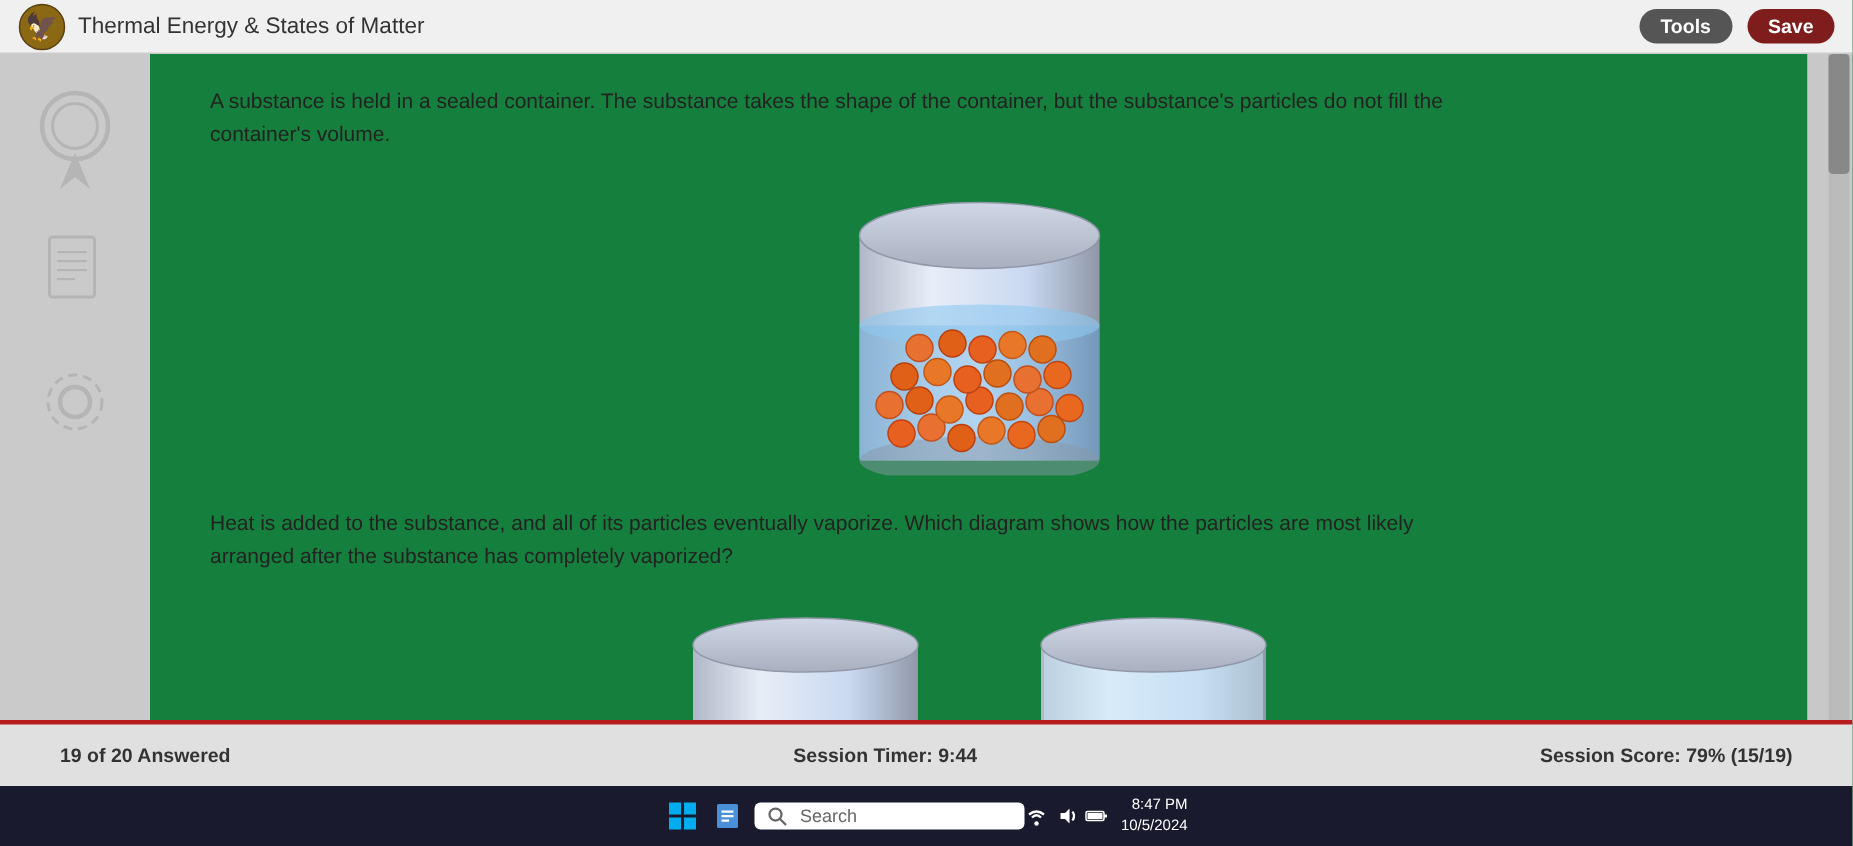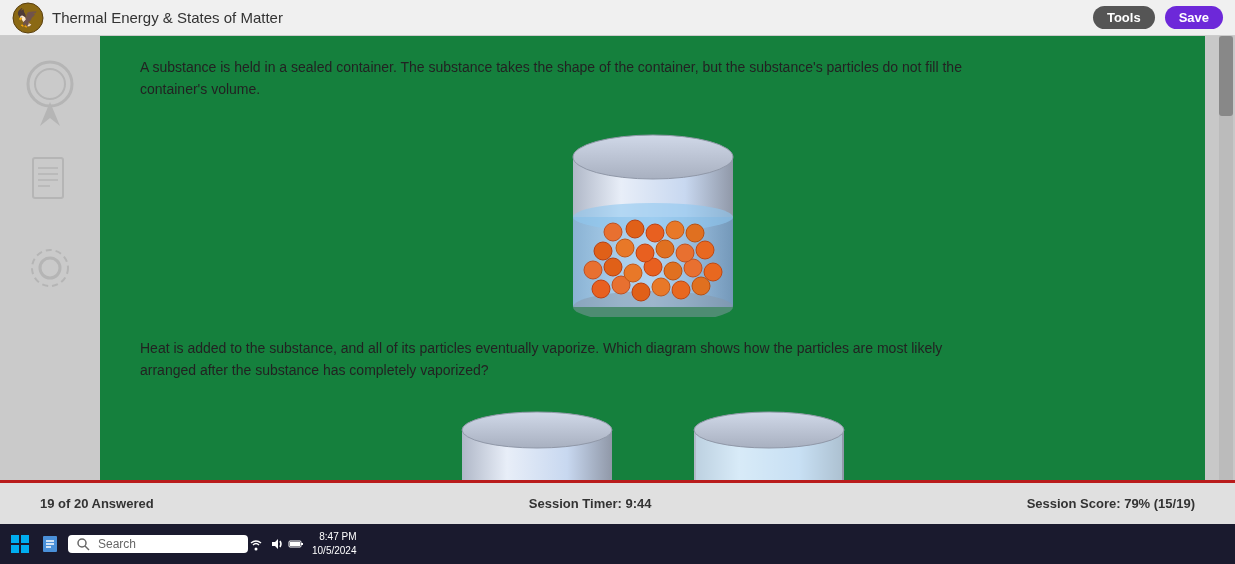--- a/index.html
+++ b/index.html
@@ -58,21 +58,21 @@
       font-weight: bold;
       cursor: pointer;
     }
 
     .btn-tools {
       background: #555;
       color: white;
     }
 
     .btn-save {
-      background: #6d28d9;
+      background: #7f1d1d;
       color: white;
     }
 
     
     .main-content {
       display: flex;
       flex: 1;
       overflow: hidden;
     }
 
@@ -169,21 +169,21 @@
       color: #333;
       font-weight: bold;
     }
 
     
     .taskbar {
       height: 40px;
       background: #1a1a2e;
       display: flex;
       align-items: center;
-      justify-content: flex-start;
+      justify-content: center;
       padding: 0 8px;
     }
 
     .taskbar-left {
       display: flex;
       align-items: center;
       gap: 6px;
     }
 
     .taskbar-center {

